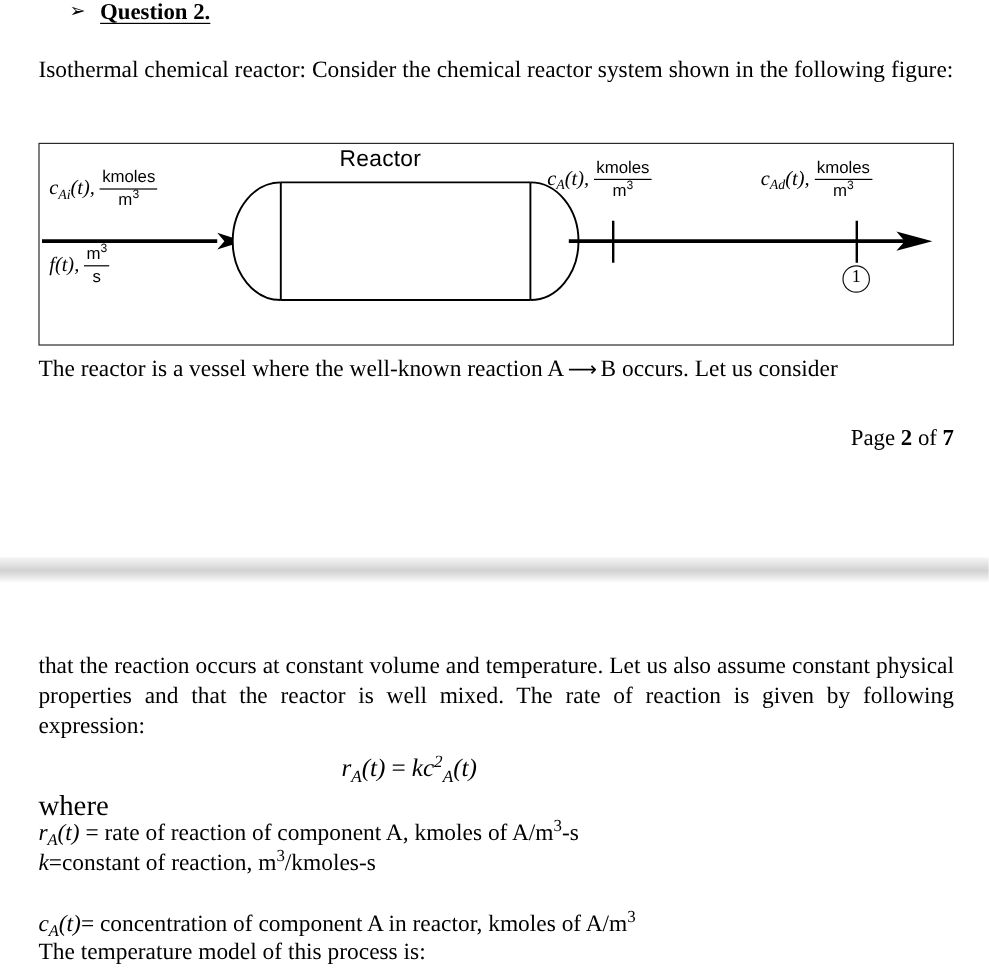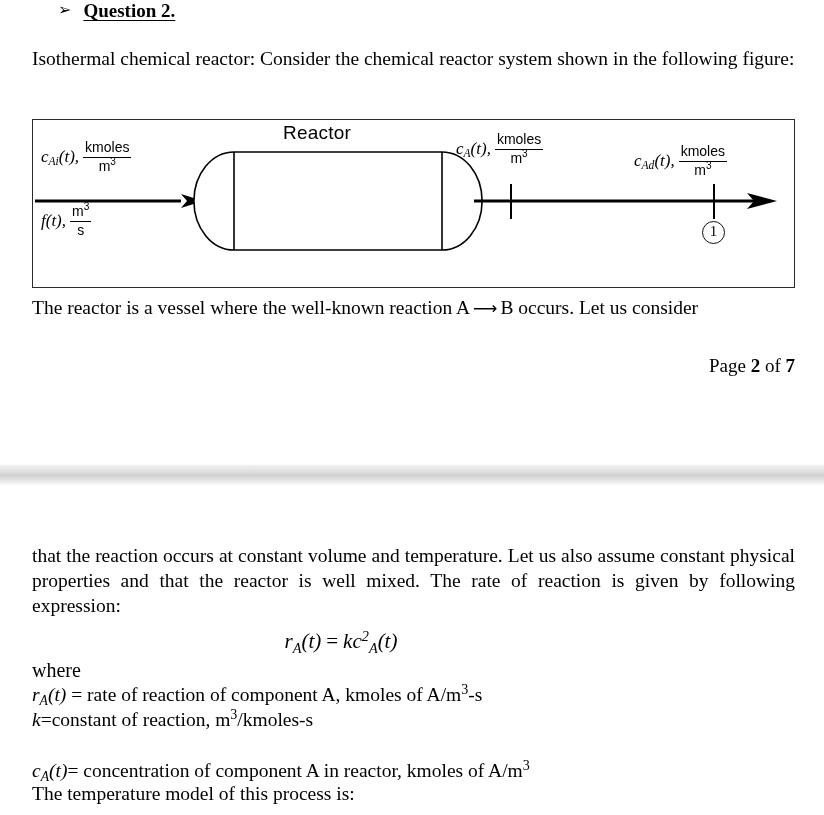--- a/index.html
+++ b/index.html
@@ -125,21 +125,21 @@
     font-style: italic;
     font-family: "Liberation Serif", serif;
   }
   #rate-equation .eqsub { font-size: 0.68em; vertical-align: -0.32em; }
   #rate-equation .eqsup { font-size: 0.68em; vertical-align: 0.52em; }
   #rate-equation .eq { font-style: normal; padding: 0 5px; }
 
   #where-label {
     left: 32px;
     top: 659px;
-    font-size: 20px;
+    font-size: 24px;
   }
 
   .defline {
     left: 32px;
     font-size: 19.5px;
     line-height: 25px;
     white-space: nowrap;
   }
   #definition-rate { top: 682px; }
   #definition-constant { top: 707px; }
@@ -186,21 +186,21 @@
     white-space: nowrap;
   }
   #label-ca {
     left: 423px;
     top: 13px;
     font-size: 16px;
     white-space: nowrap;
   }
   #label-cad {
     left: 601px;
-    top: 25px;
+    top: 13px;
     font-size: 16px;
     white-space: nowrap;
   }
   .symvar {
     font-family: "Liberation Serif", serif;
     font-style: italic;
     font-size: 17px;
   }
   .symvar sub { font-size: 0.68em; vertical-align: -0.3em; font-style: italic; }
 

